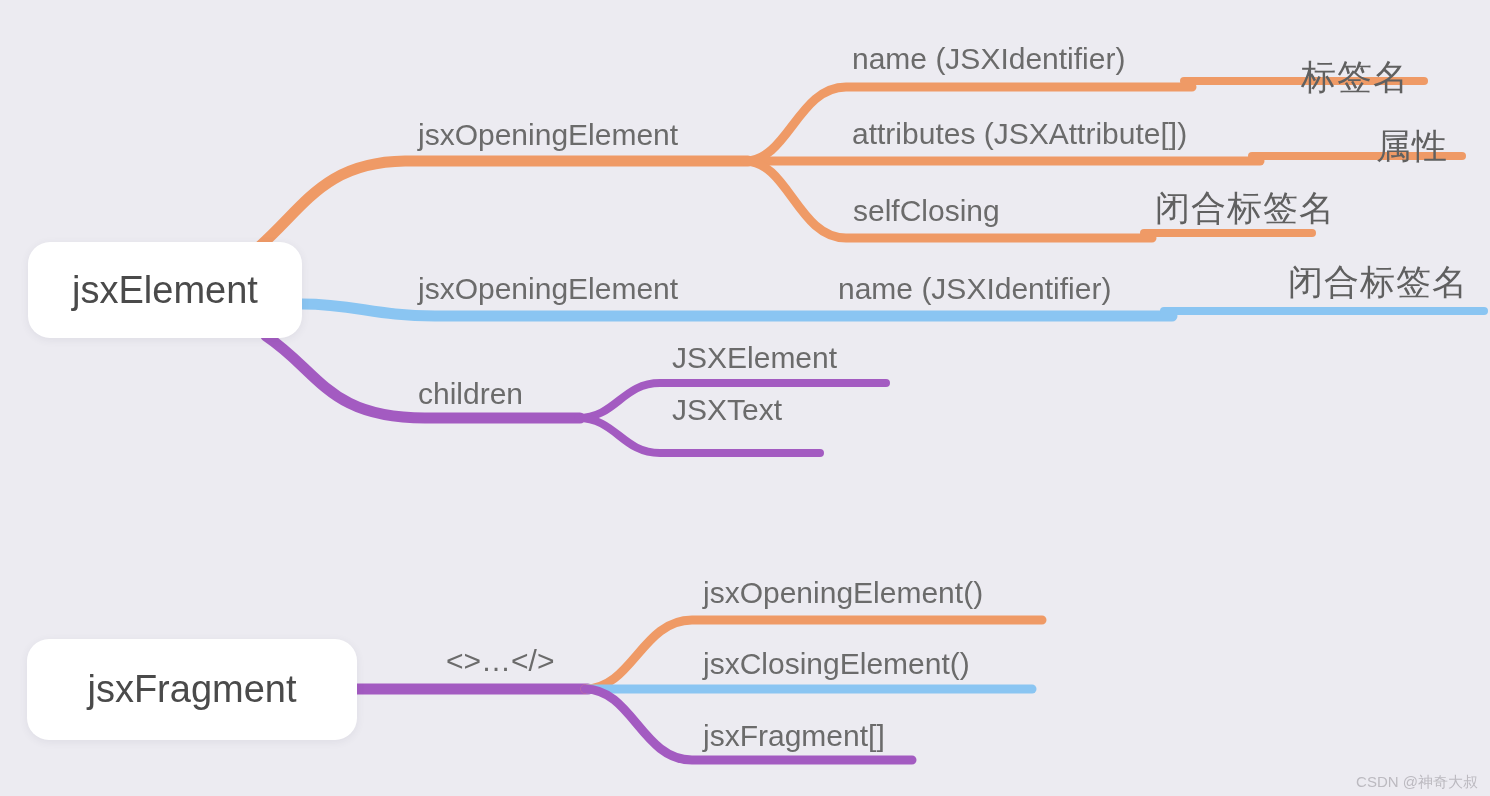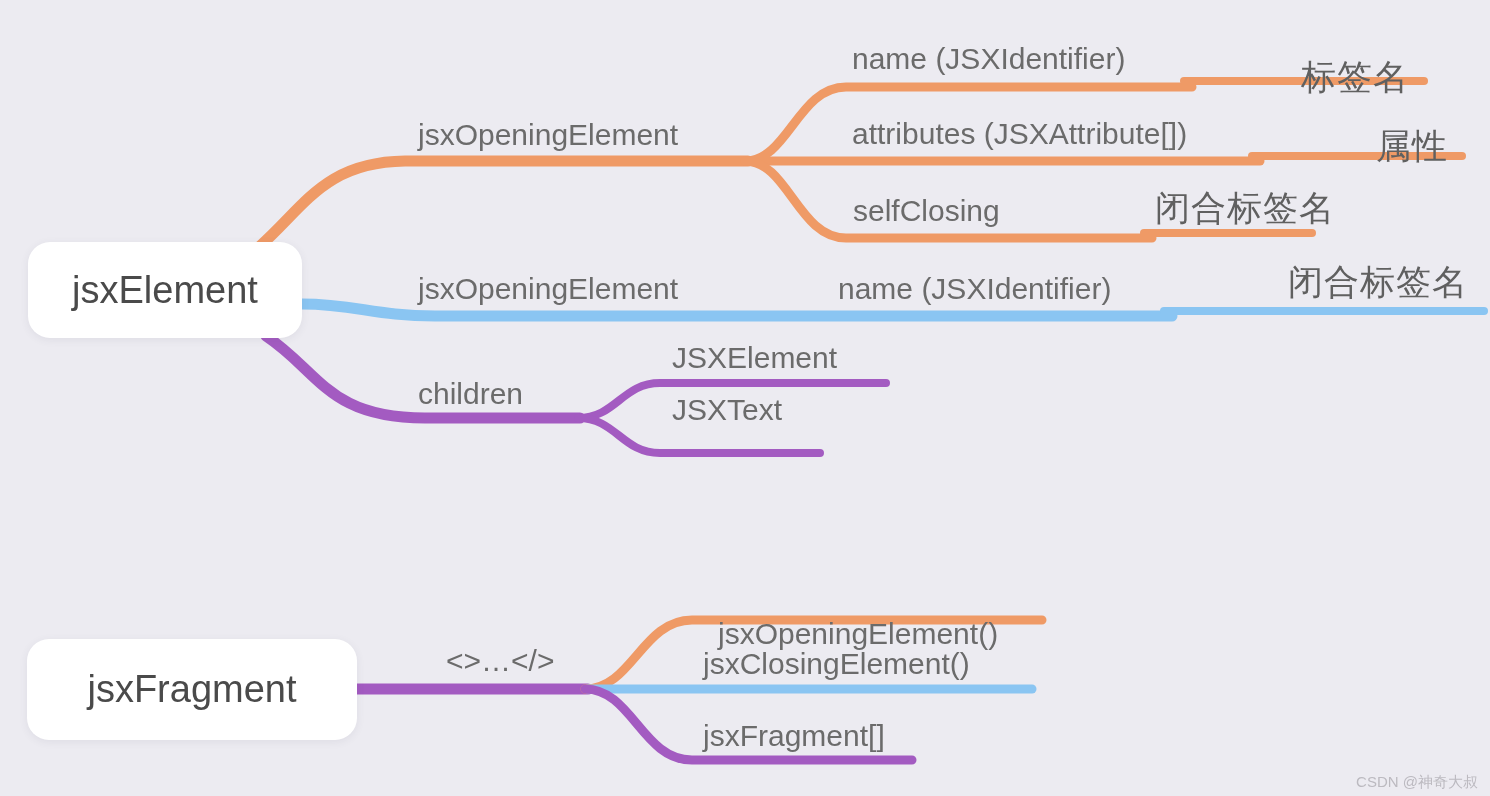--- a/index.html
+++ b/index.html
@@ -97,17 +97,17 @@
 <div class="lbl" style="left:853px; top:196px;">selfClosing</div>
 <div class="lbl cn" style="left:1155px; top:190px;">闭合标签名</div>
 <div class="lbl" style="left:418px; top:274px;">jsxOpeningElement</div>
 <div class="lbl" style="left:838px; top:274px;">name (JSXIdentifier)</div>
 <div class="lbl cn" style="left:1288px; top:264px;">闭合标签名</div>
 <div class="lbl" style="left:418px; top:379px;">children</div>
 <div class="lbl" style="left:672px; top:343px;">JSXElement</div>
 <div class="lbl" style="left:672px; top:395px;text-align:center;">JSXText</div>
 
 <div class="lbl" style="left:446px; top:646px;">&lt;&gt;…&lt;/&gt;</div>
-<div class="lbl" style="left:718px; top:578px;margin-top:41px;">jsxOpeningElement()</div>
+<div class="lbl" style="left:703px; top:578px;">jsxOpeningElement()</div>
 <div class="lbl" style="left:703px; top:649px;">jsxClosingElement()</div>
 <div class="lbl" style="left:703px; top:721px;">jsxFragment[]</div>
 
 <div class="watermark">CSDN @神奇大叔</div>
 
 </body></html>

